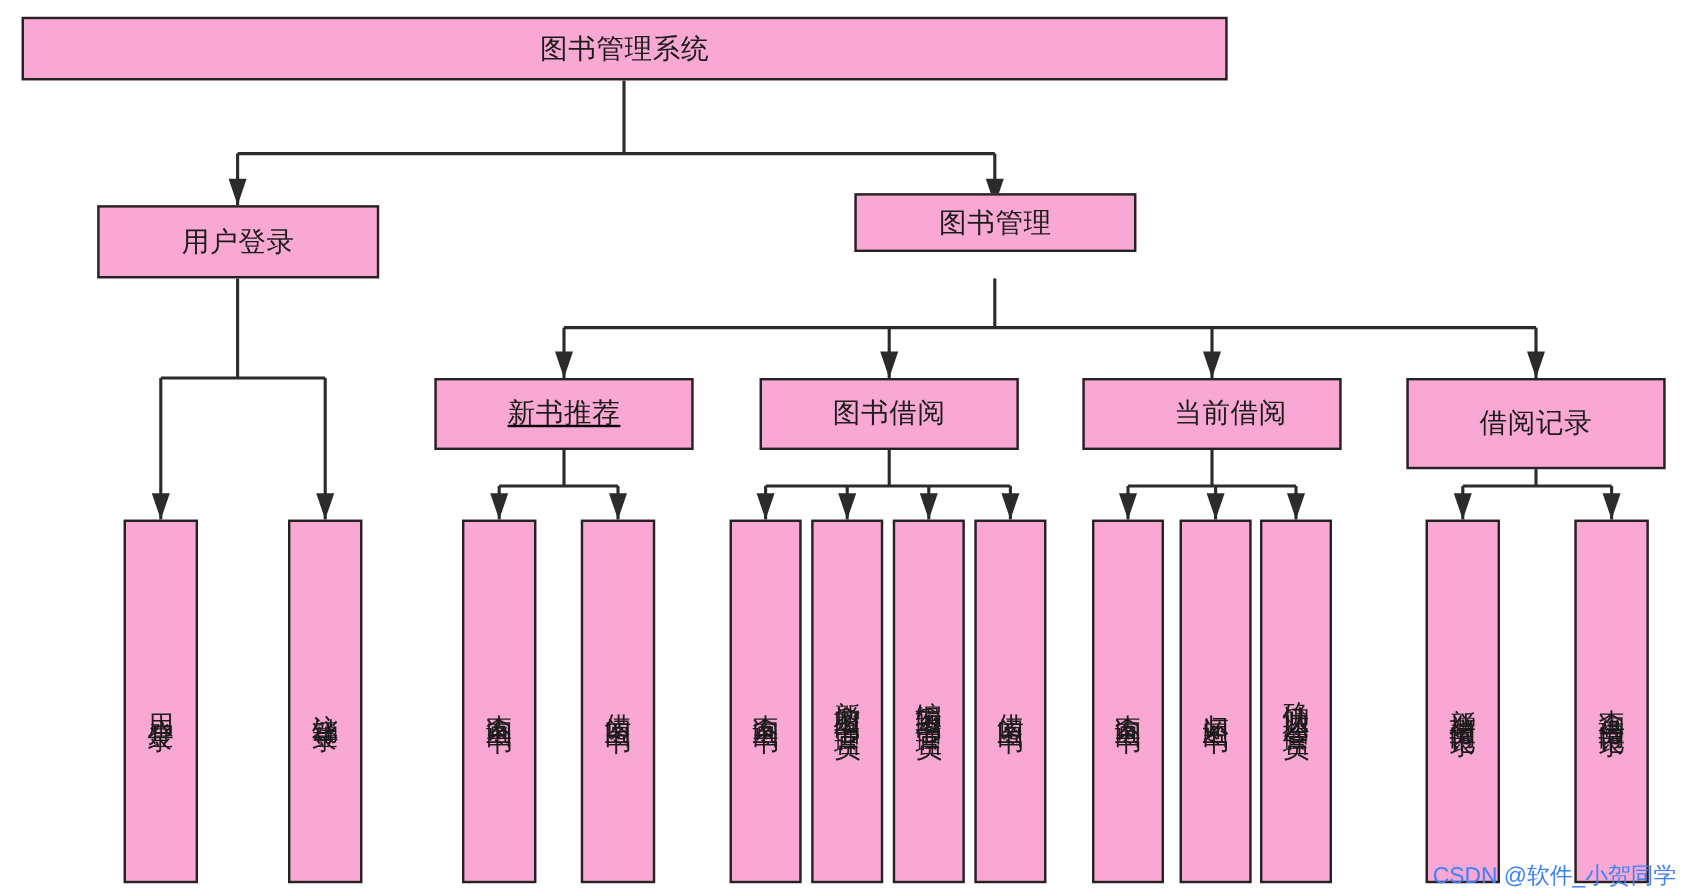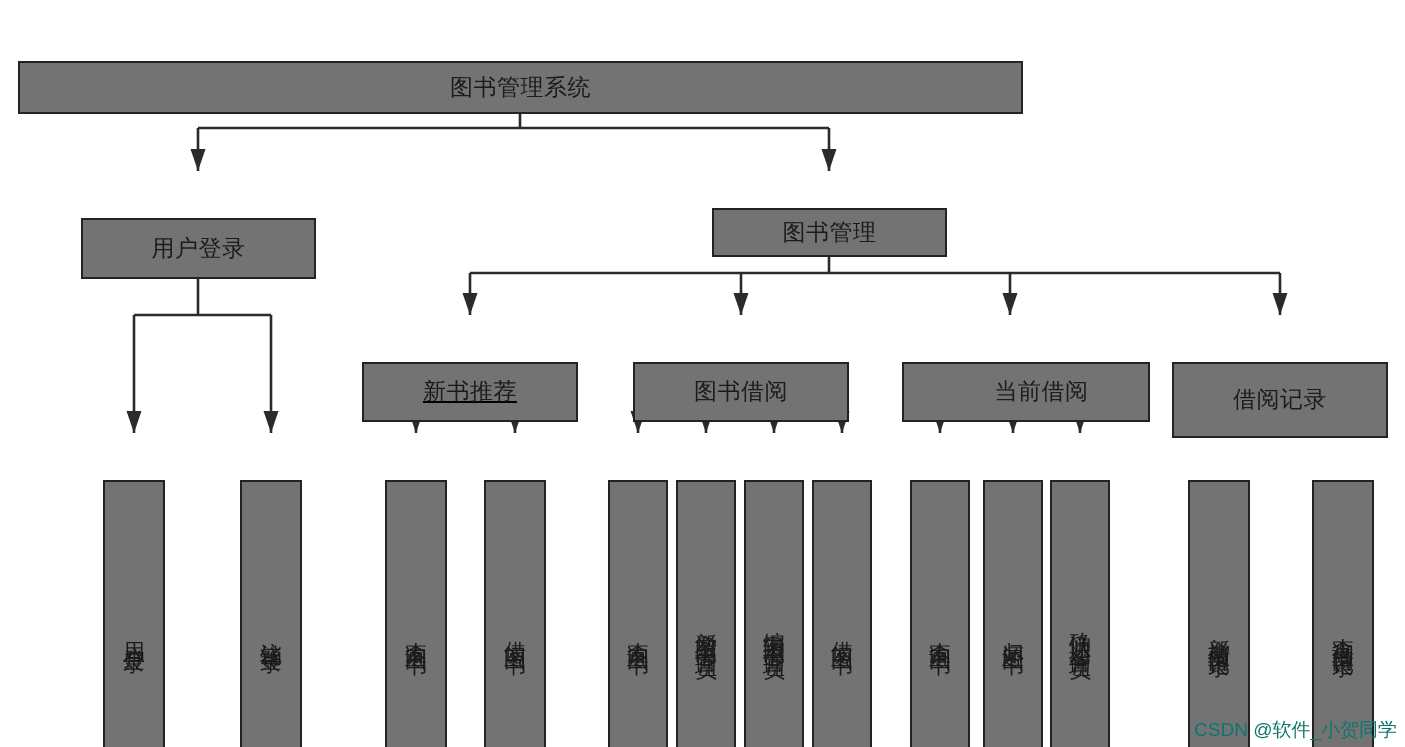--- a/index.html
+++ b/index.html
@@ -20,26 +20,25 @@
   #flow-svg {
     position: absolute;
     left: 0;
     top: 0;
     width: 1405px;
     height: 747px;
   }
   .node-box {
     position: absolute;
     box-sizing: border-box;
-    background: #737373;
+    background: #f9a8d4;
     border: 2px solid #232323;
     display: flex;
     align-items: center;
     justify-content: center;
-    margin-top: 47px;
   }
   .node-label-h {
     font-size: 23px;
     color: #1b1b1b;
     line-height: 1.1;
     letter-spacing: 0.5px;
     white-space: nowrap;
     text-align: center;
   }
   .node-box.leaf {
@@ -55,21 +54,21 @@
     letter-spacing: 4px;
     line-height: 1;
     text-align: center;
     white-space: nowrap;
   }
   #watermark {
     position: absolute;
     right: 8px;
     bottom: 4px;
     font-size: 19px;
-    color: #0f766e;
+    color: #3b82f6;
     white-space: nowrap;
     pointer-events: none;
   }
 </style>
 </head>
 <body>
 
 <div id="diagram-root">
 
   <svg id="flow-svg" viewBox="0 0 1405 747" xmlns="http://www.w3.org/2000/svg">
@@ -137,21 +136,21 @@
       </div>
       <div class="node-box" style="left: 712px; top: 161px; width: 235px; height: 49px;">
         <span class="node-label-h">图书管理</span>
       </div>
       <div class="node-box" style="left: 362px; top: 315px; width: 216px; height: 60px; text-decoration: underline;">
         <span class="node-label-h">新书推荐</span>
       </div>
       <div class="node-box" style="left: 633px; top: 315px; width: 216px; height: 60px; align-items: center;">
         <span class="node-label-h">图书借阅</span>
       </div>
-      <div class="node-box" style="left: 902px; top: 315px; width: 248px; height: 60px; padding-left: 31px;">
+      <div class="node-box" style="left: 902px; top: 315px; width: 216px; height: 60px; padding-left: 31px;">
         <span class="node-label-h">当前借阅</span>
       </div>
       <div class="node-box" style="left: 1172px; top: 315px; width: 216px; height: 76px;">
         <span class="node-label-h">借阅记录</span>
       </div>
       <div class="node-box leaf" style="left: 103px; top: 433px; width: 62px; height: 303px;">
         <span class="node-label-v">用户登录</span>
       </div>
       <div class="node-box leaf" style="left: 240px; top: 433px; width: 62px; height: 303px;">
         <span class="node-label-v">注销登录</span>

